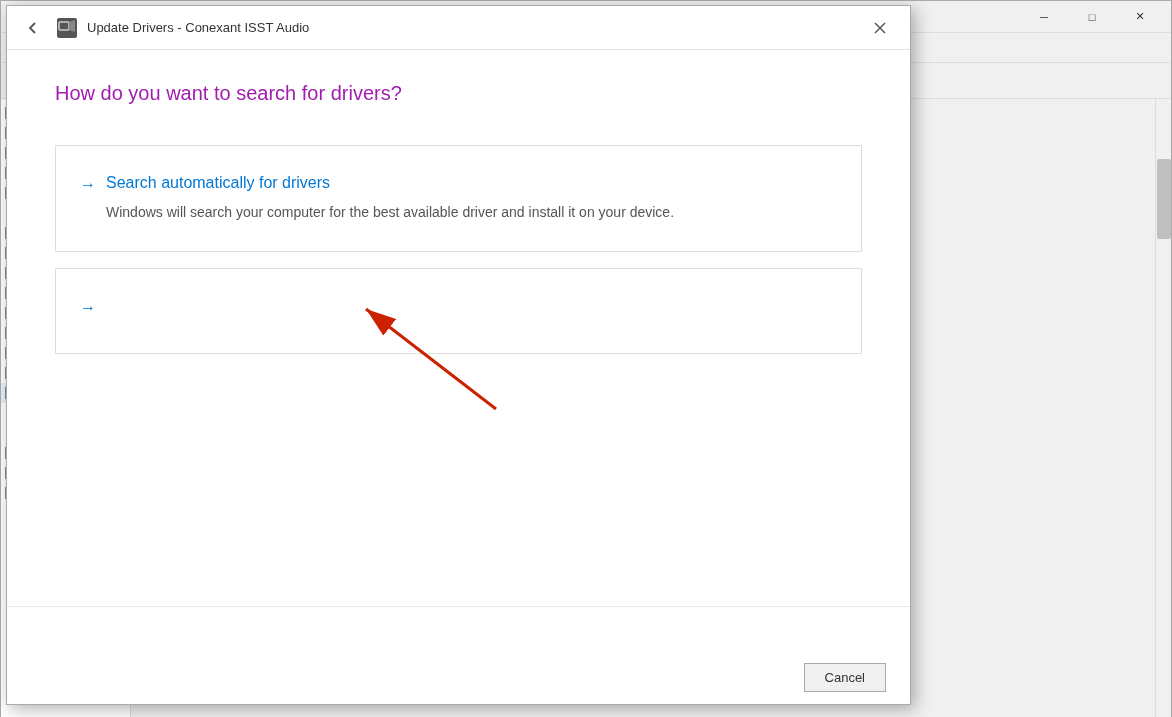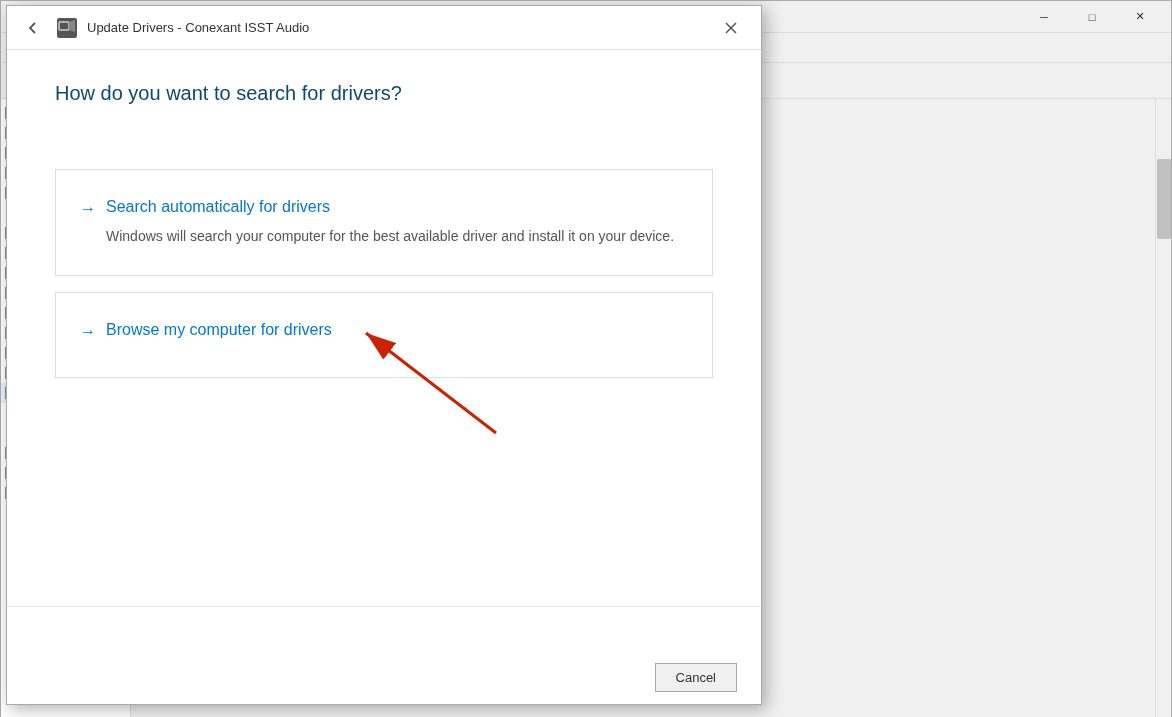--- a/index.html
+++ b/index.html
@@ -145,21 +145,21 @@
     .dm-right {
       flex: 1;
       background: #f0f0f0;
       position: relative;
     }
 
     .dialog {
       position: absolute;
       top: 4px;
       left: 5px;
-      width: 756px;
+      width: 905px;
       height: 700px;
       background: white;
       border: 1px solid #aaa;
       box-shadow: 4px 4px 16px rgba(0,0,0,0.3);
       display: flex;
       flex-direction: column;
     }
 
     .dialog-titlebar {
       height: 44px;
@@ -212,23 +212,23 @@
 
     .dialog-body {
       flex: 1;
       padding: 32px 48px 24px 48px;
       display: flex;
       flex-direction: column;
     }
 
     .dialog-heading {
       font-size: 20px;
-      color: #0c4a6e;
+      color: #a21caf;
       font-weight: 400;
-      margin-bottom: 64px;
+      margin-bottom: 40px;
     }
 
     .option-card {
       border: 1px solid #ddd;
       background: white;
       padding: 28px 24px;
       margin-bottom: 16px;
       cursor: pointer;
       transition: background 0.1s;
     }
@@ -620,21 +620,20 @@
         <div class="option-title">
           <span class="option-arrow">→</span>
           <span class="option-title-text">Search automatically for drivers</span>
         </div>
         <div class="option-desc">Windows will search your computer for the best available driver and install it on your device.</div>
       </div>
 
       <div class="option-card" style="position:relative;">
         <div class="option-title">
           <span class="option-arrow">→</span>
-          <span class="option-title-text">Browse my computer for drivers</span>
         </div>
 
         <svg style="position:absolute; left:280px; top:20px; width:180px; height:130px; pointer-events:none;" viewBox="0 0 180 130">
 
           <defs>
             <marker id="arrowhead" markerWidth="10" markerHeight="7" refX="10" refY="3.5" orient="auto">
               <polygon points="0 0, 10 3.5, 0 7" fill="#cc2200"></polygon>
             </marker>
           </defs>
           <line x1="160" y1="120" x2="30" y2="20" stroke="#cc2200" stroke-width="3" marker-end="url(#arrowhead)"></line>

